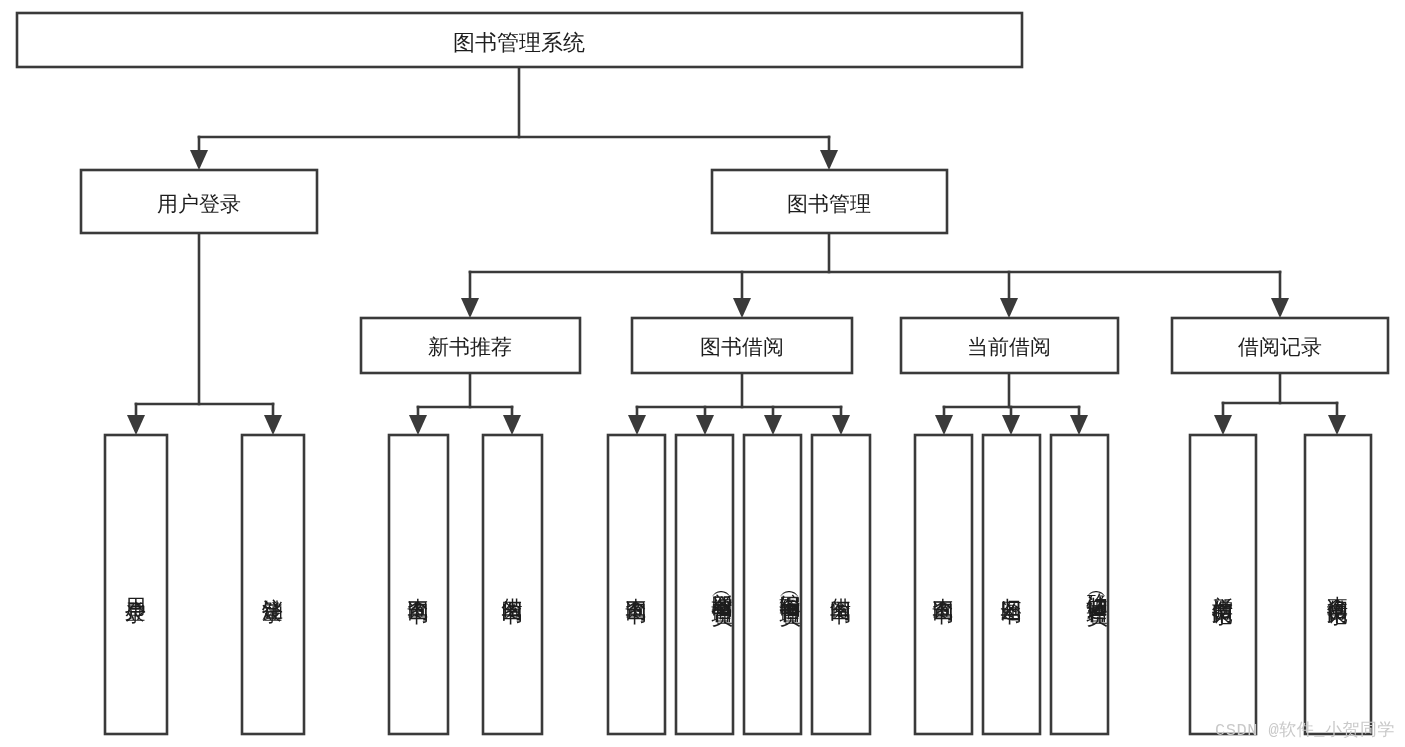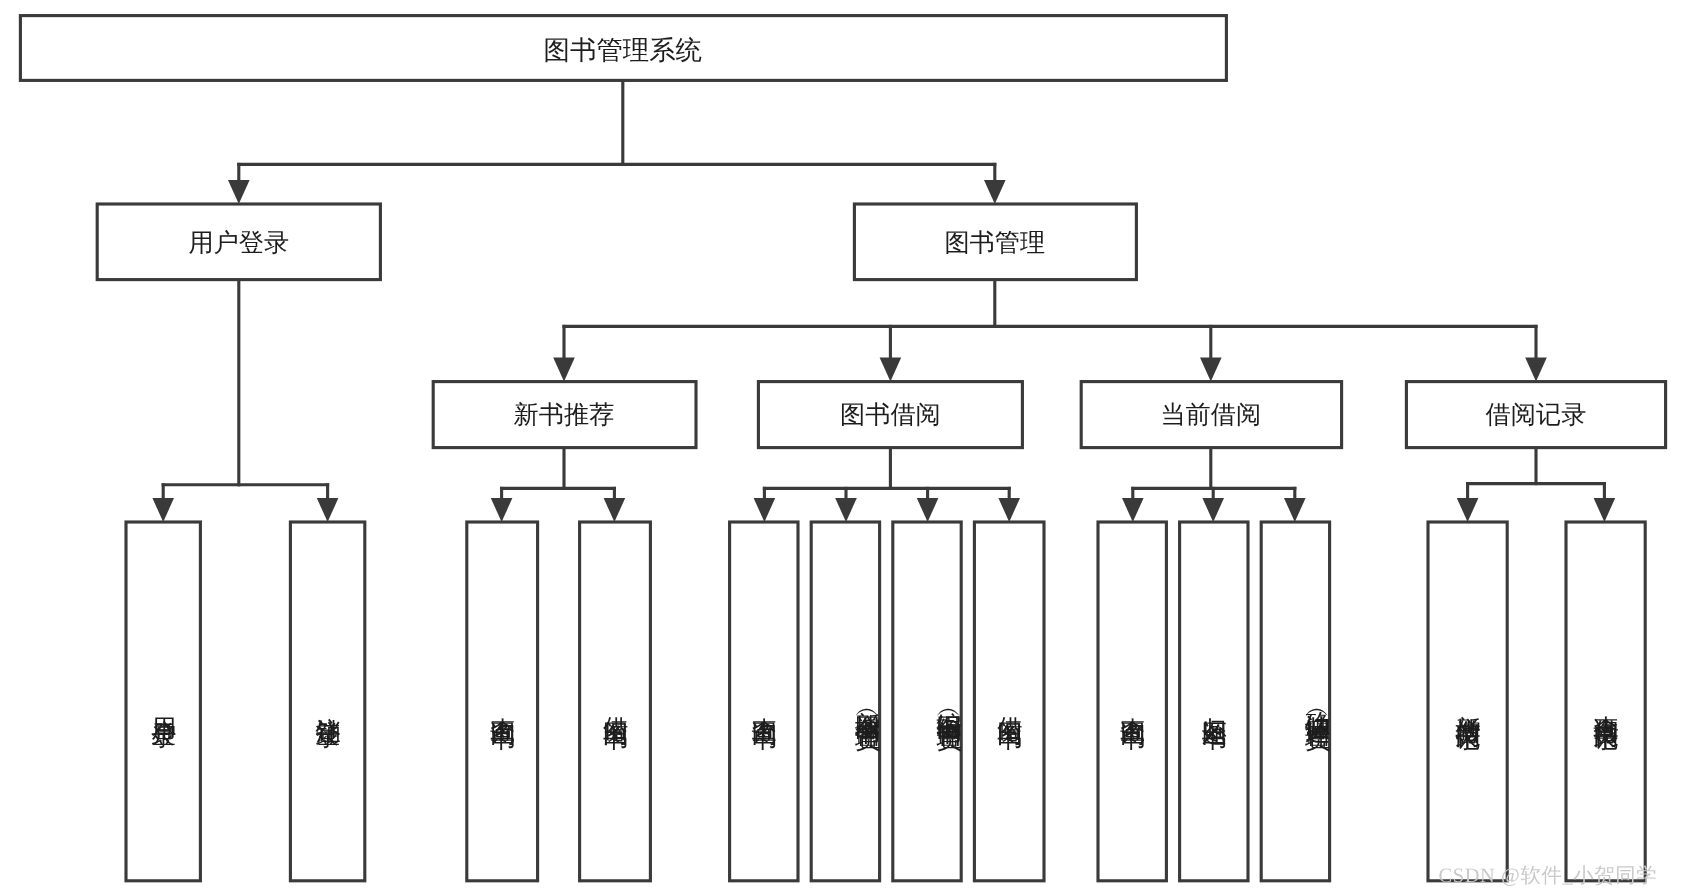--- a/index.html
+++ b/index.html
@@ -66,23 +66,23 @@
     font-family: "Liberation Sans", "DejaVu Sans", sans-serif;
     font-size: 21px;
     line-height: 1.0;
     letter-spacing: 2px;
     color: #1d1d1d;
     white-space: nowrap;
     pointer-events: none;
   }
   .watermark {
     position: absolute;
-    right: 24px;
+    right: 10px;
     bottom: 6px;
-    font-family: Liberation Serif, serif;
+    font-family: Liberation Mono, monospace;
     font-size: 17px;
     color: #c9c9c9;
     white-space: nowrap;
     letter-spacing: 0.5px;
   }
 </style>
 </head>
 <body>
 
 <div id="diagram-root">

